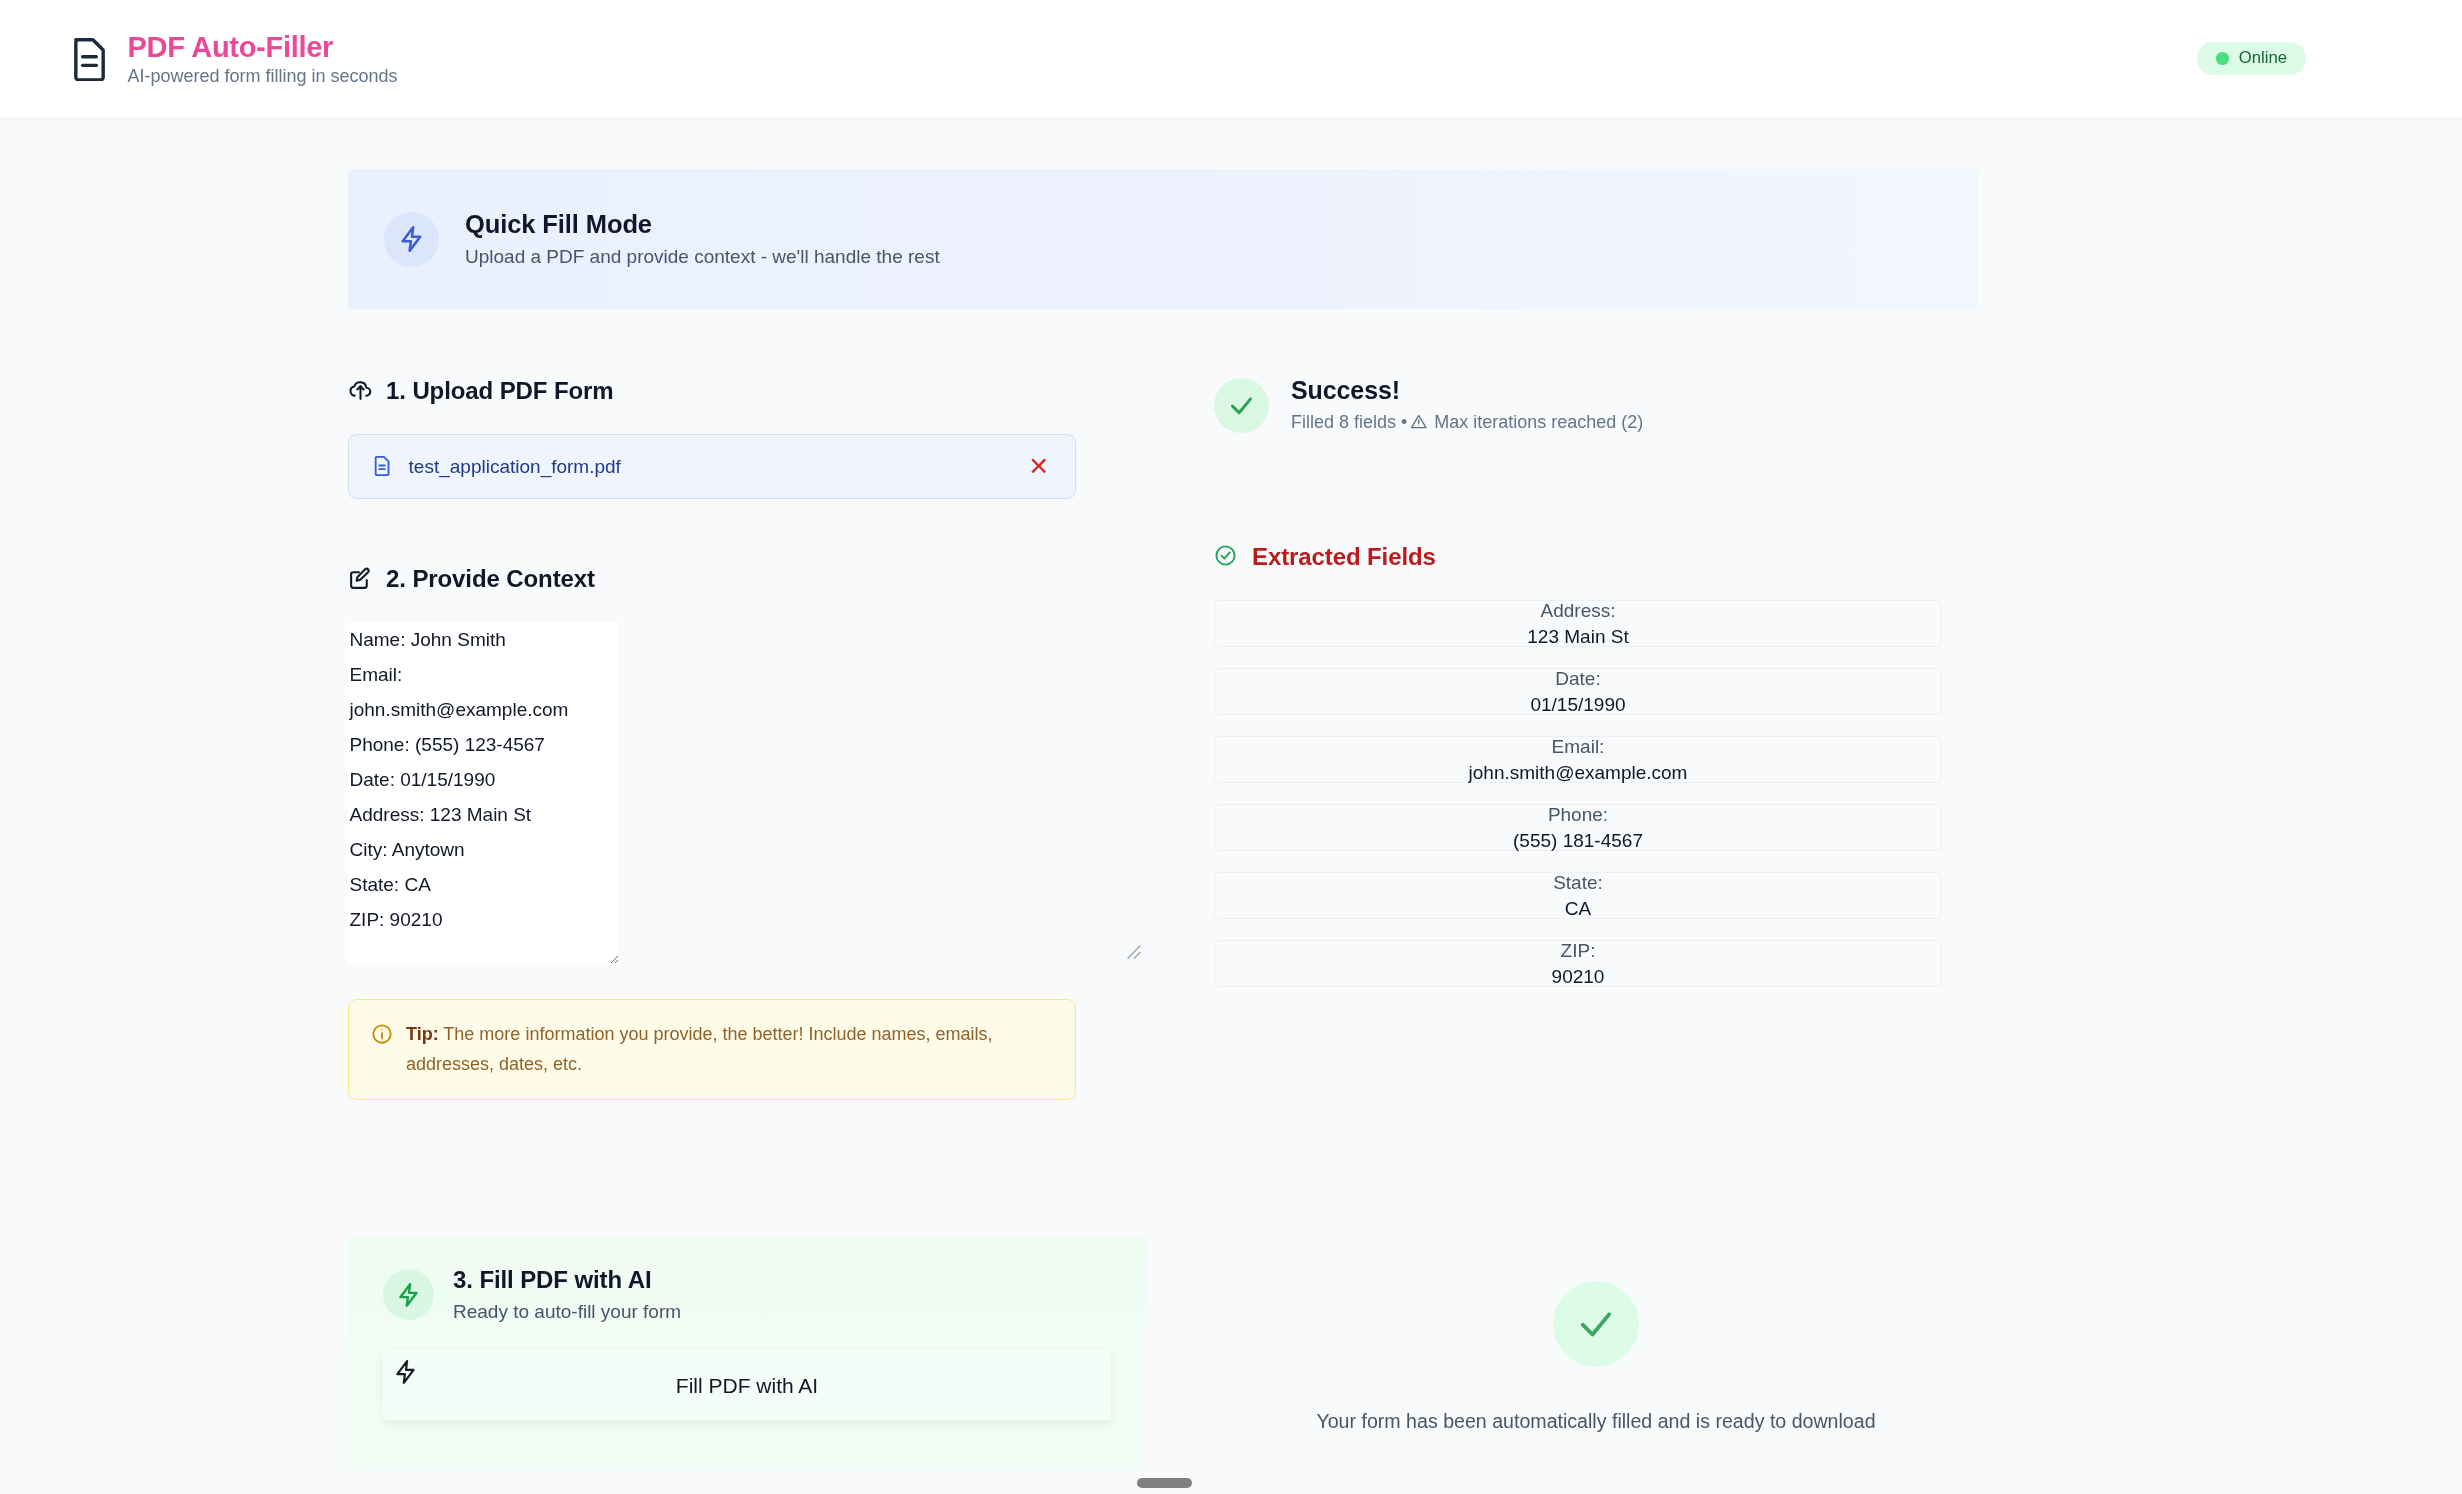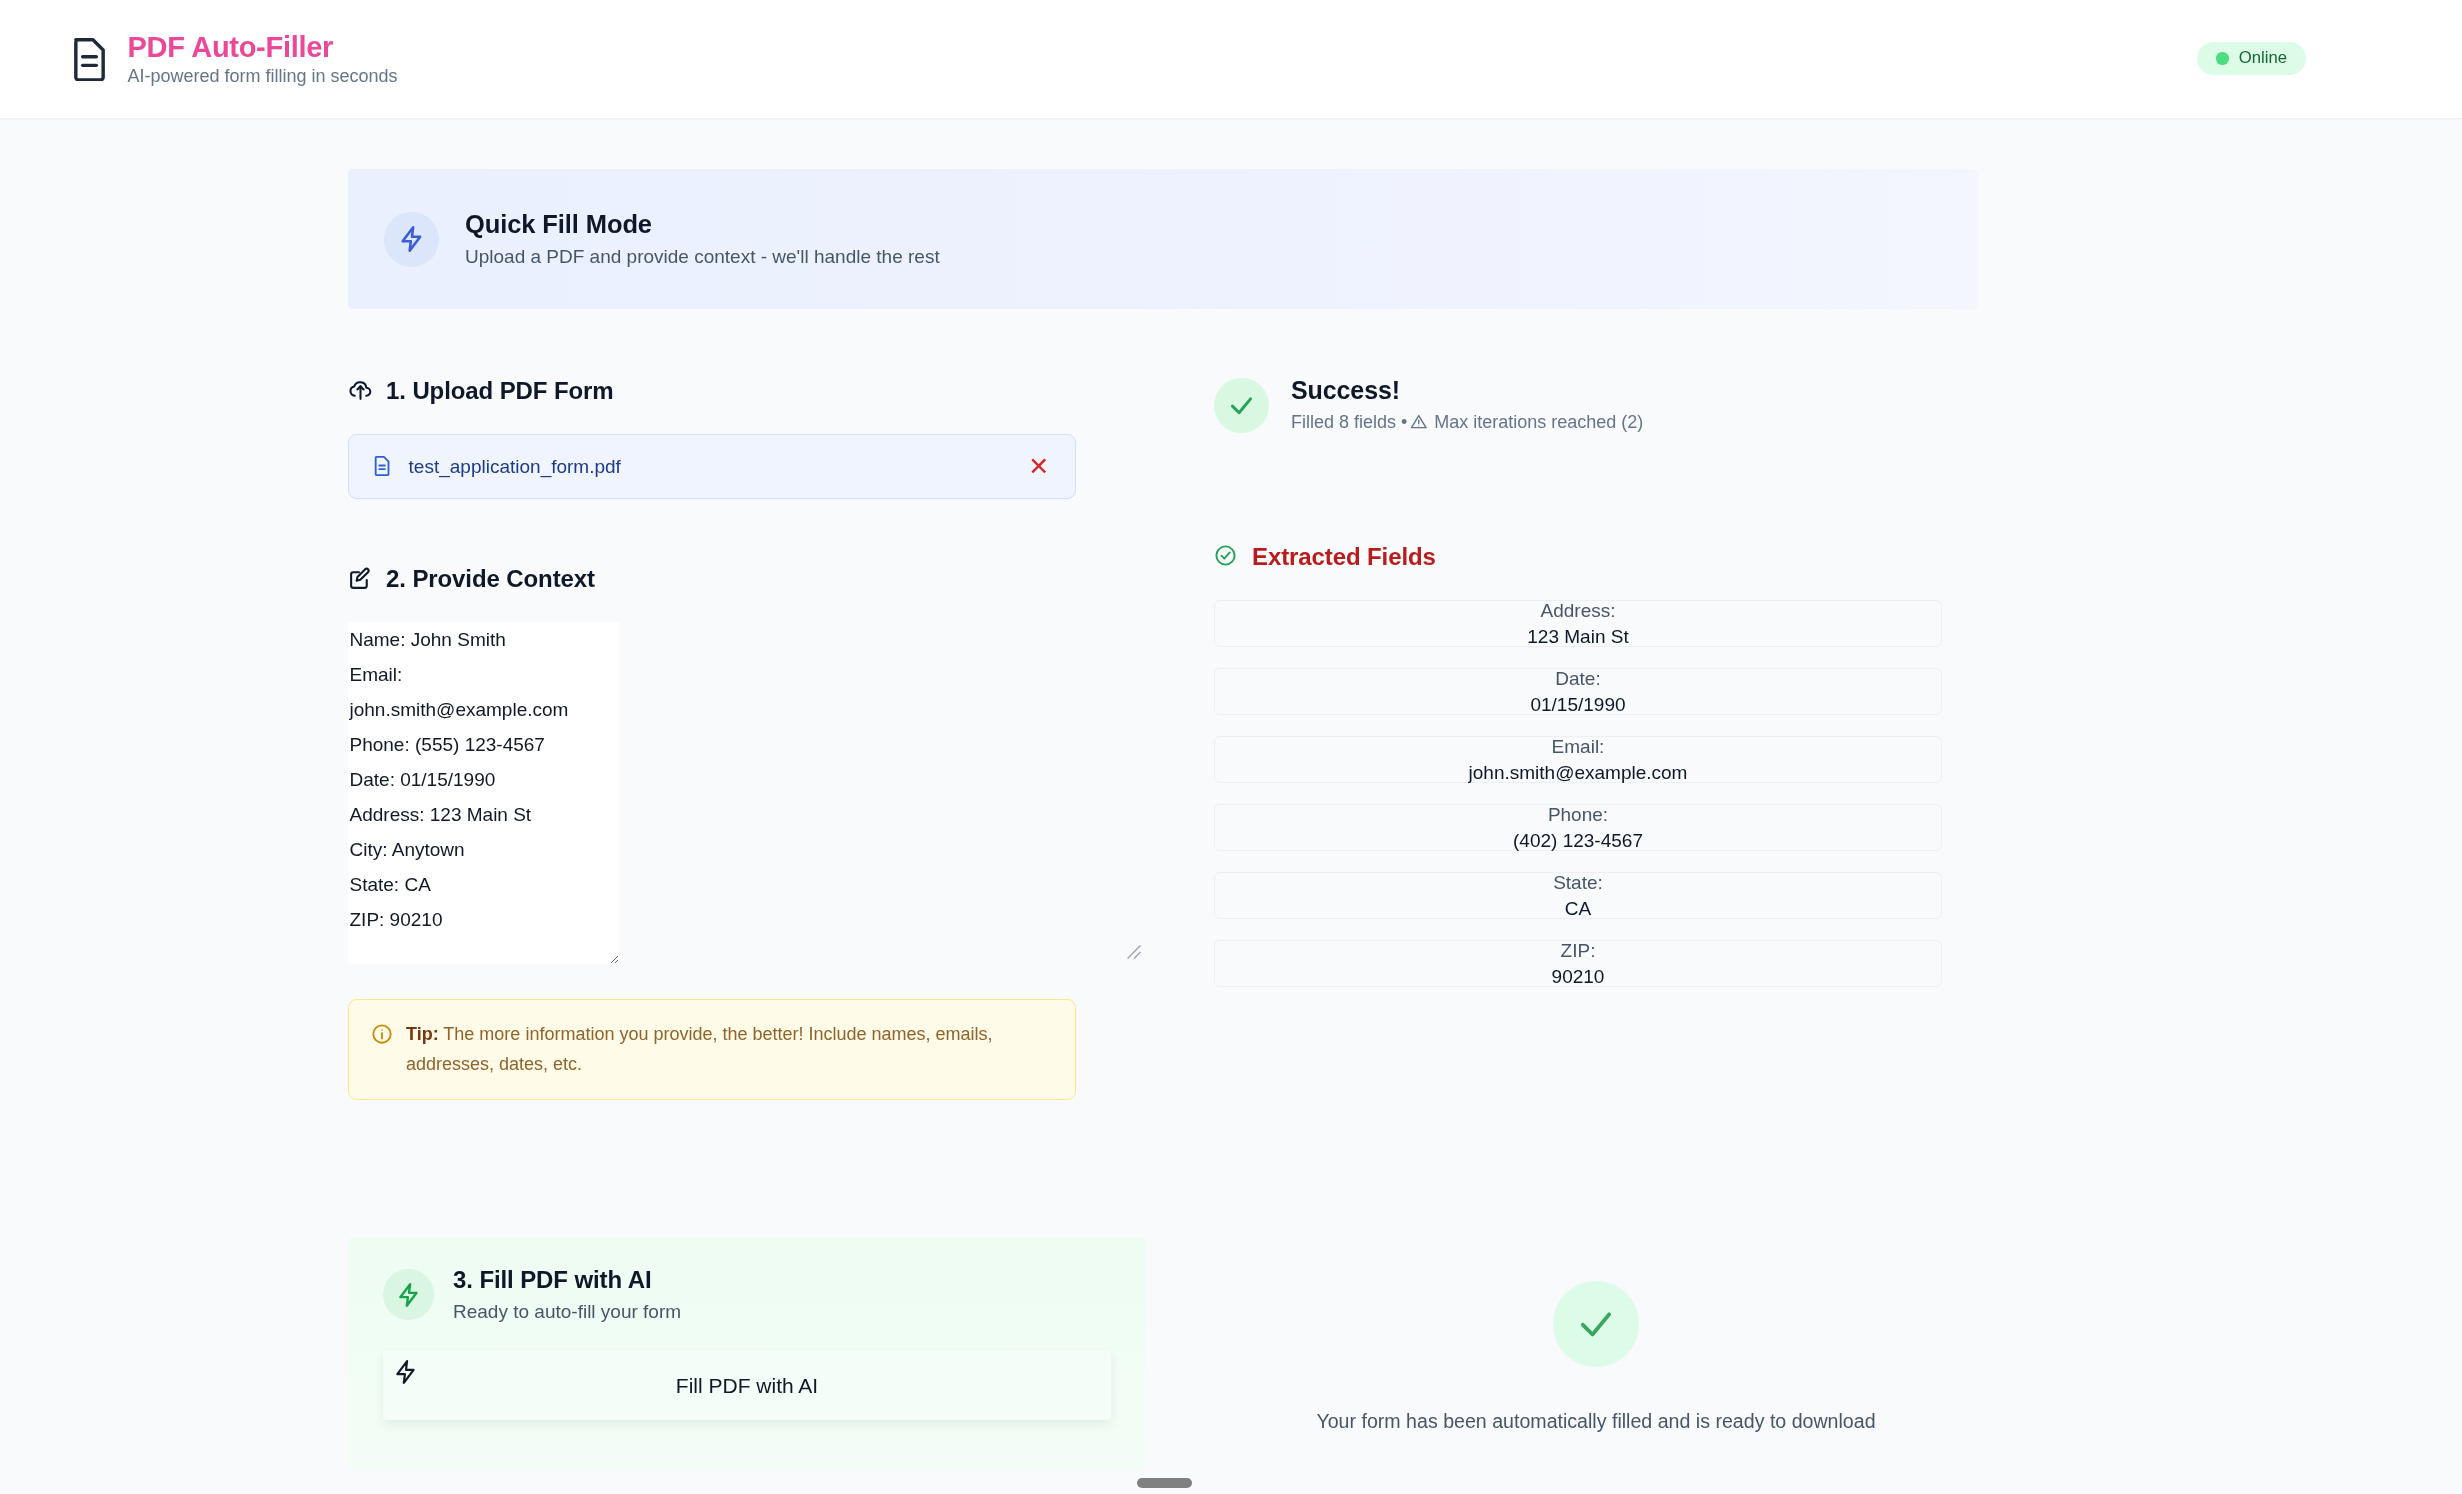--- a/index.html
+++ b/index.html
@@ -494,21 +494,21 @@
       <div class="field-row">
         <span class="field-key">Date:</span>
         <span class="field-val">01/15/1990</span>
       </div>
       <div class="field-row">
         <span class="field-key">Email:</span>
         <span class="field-val">john.smith@example.com</span>
       </div>
       <div class="field-row">
         <span class="field-key">Phone:</span>
-        <span class="field-val">(402) 123-4567</span>
+        <span class="field-val">(555) 181-4567</span>
       </div>
       <div class="field-row">
         <span class="field-key">State:</span>
         <span class="field-val">CA</span>
       </div>
       <div class="field-row">
         <span class="field-key">ZIP:</span>
         <span class="field-val">90210</span>
       </div>
     </div>

